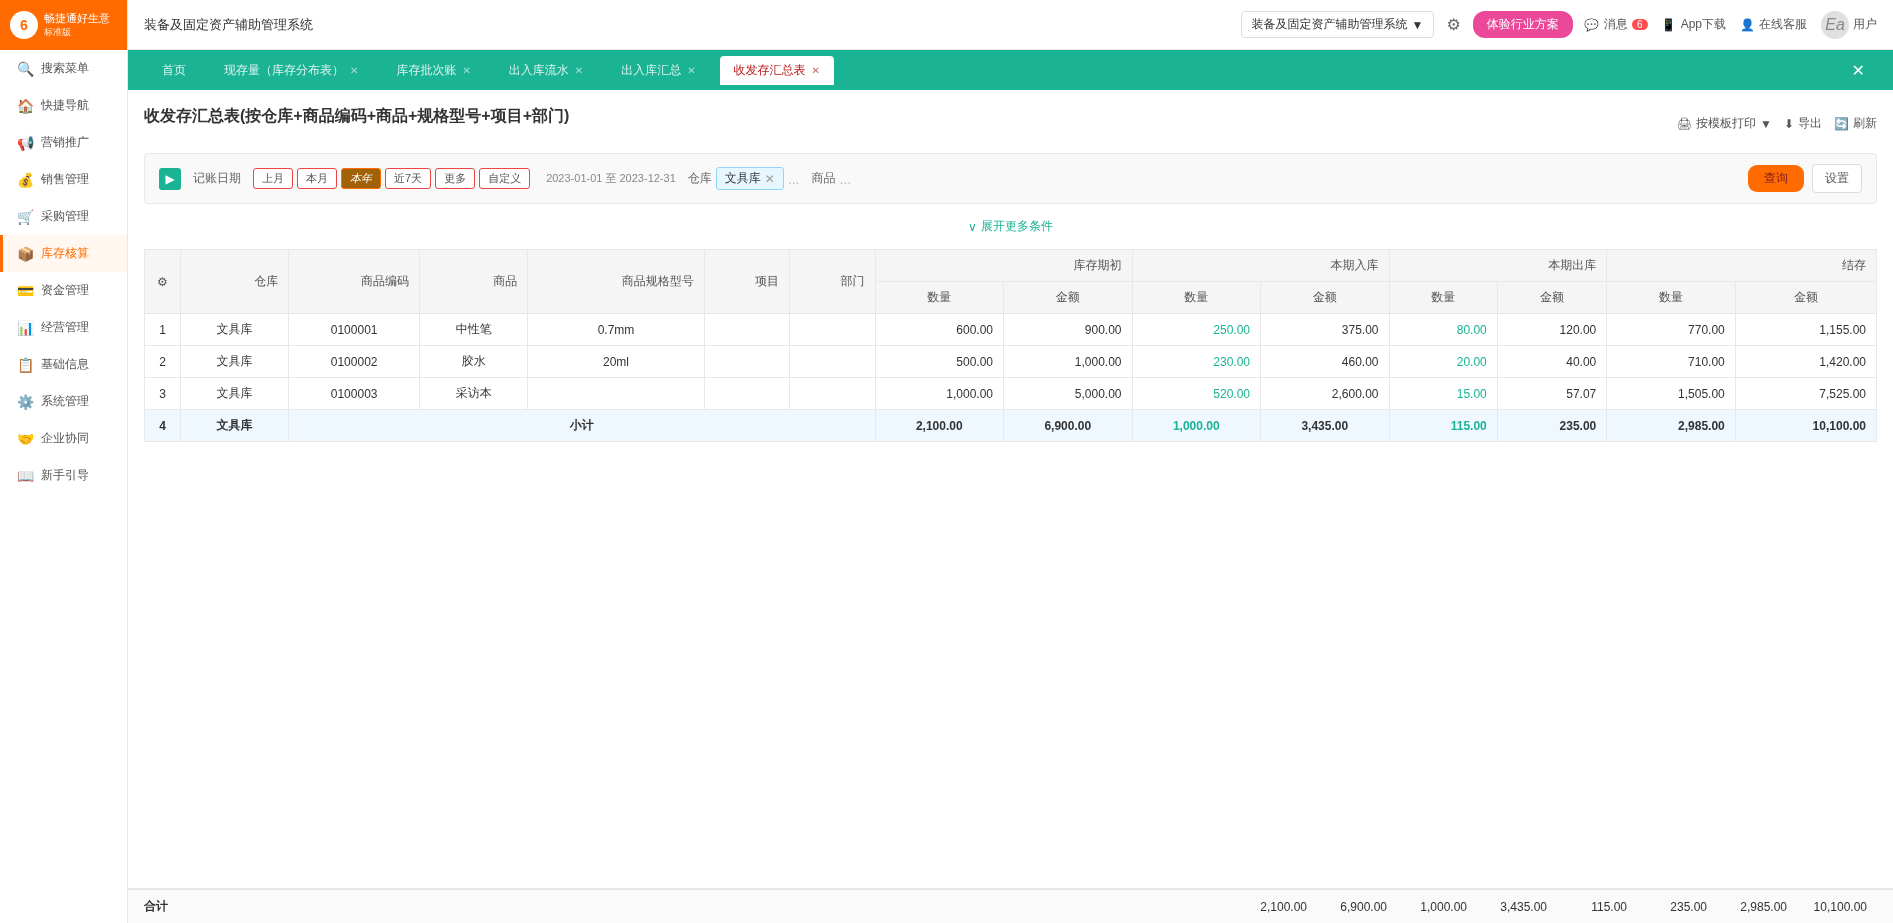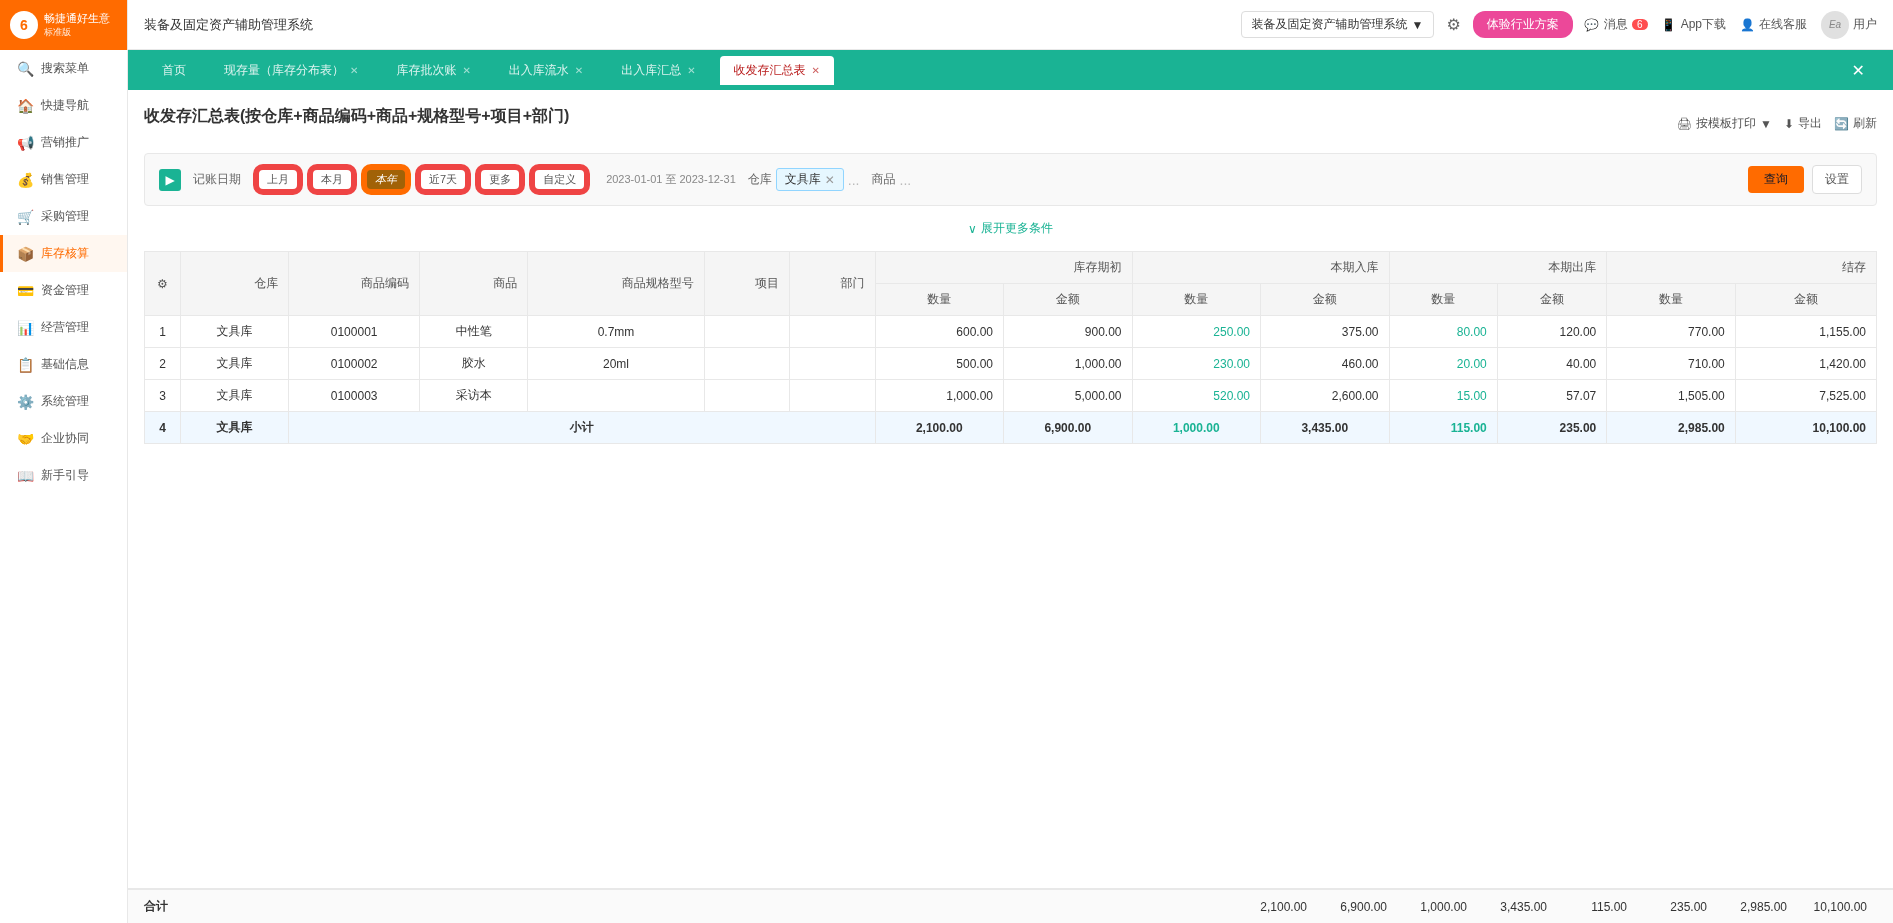--- a/index.html
+++ b/index.html
@@ -23,48 +23,48 @@
     .main-area { flex: 1; display: flex; flex-direction: column; overflow: hidden; }
 
     
     .top-header { height: 50px; background: #fff; display: flex; align-items: center; padding: 0 16px; border-bottom: 1px solid #e8e8e8; gap: 12px; }
     .header-title { font-size: 13px; color: #333; flex: 1; }
     .header-dropdown { background: #fff; border: 1px solid #ddd; border-radius: 4px; padding: 4px 10px; font-size: 12px; cursor: pointer; display: flex; align-items: center; gap: 4px; }
     .header-actions { display: flex; align-items: center; gap: 14px; }
     .header-btn { background: #ec4899; color: #fff; border: none; border-radius: 12px; padding: 5px 14px; font-size: 12px; cursor: pointer; }
     .header-action-item { display: flex; align-items: center; gap: 4px; font-size: 12px; color: #555; cursor: pointer; }
     .badge { background: #ff4d4f; color: #fff; border-radius: 8px; font-size: 10px; padding: 0 4px; min-width: 16px; text-align: center; }
-    .user-avatar { width: 28px; height: 28px; background: #e0e0e0; border-radius: 50%; display: flex; align-items: center; justify-content: center; font-size: 10px; color: #888; font-style: italic; }
+    .user-avatar { width: 28px; height: 28px; background: #e0e0e0; border-radius: 50%; display: flex; align-items: center; justify-content: center; font-size: 16px; color: #888; font-style: italic; }
 
     
     .tab-bar { background: #1ab394; display: flex; align-items: center; height: 40px; padding: 0 20px; gap: 10px; }
     .tab { display: flex; align-items: center; gap: 4px; padding: 6px 14px; font-size: 12px; color: #fff; cursor: pointer; border-radius: 4px 4px 0 0; opacity: 0.85; }
     .tab.active { background: #fff; color: #b91c1c; opacity: 1; }
     .tab-close { font-size: 10px; margin-left: 2px; opacity: 0.7; }
     .tab-bar-end { margin-left: auto; color: #fff; font-size: 16px; cursor: pointer; padding: 0 8px; }
 
     
     .page-content { flex: 1; background: #fff; overflow-y: auto; padding: 16px; }
 
     
     .page-title { font-size: 16px; font-weight: bold; color: #333; margin-bottom: 14px; }
 
     
     .filter-bar { background: #f9f9f9; border: 1px solid #e8e8e8; border-radius: 4px; padding: 10px 14px; margin-bottom: 10px; display: flex; align-items: center; gap: 12px; flex-wrap: wrap; }
     .filter-expand-btn { width: 22px; height: 22px; background: #1ab394; color: #fff; border: none; border-radius: 3px; cursor: pointer; font-size: 12px; display: flex; align-items: center; justify-content: center; }
     .filter-label { font-size: 12px; color: #666; }
     .filter-date-group { display: flex; align-items: center; gap: 4px; }
-    .filter-date-btn { padding: 2px 8px; font-size: 11px; border: 6px solid #ef4444; border-radius: 10px; cursor: pointer; background: #fff; color: #555; }
+    .filter-date-btn { padding: 2px 8px; font-size: 11px; border: 1px solid #ef4444; border-radius: 3px; cursor: pointer; background: #fff; color: #555; }
     .filter-date-btn.active { background: #a16207; color: #fff; border-color: #ff6b00; font-style: italic; }
     .filter-date-range { font-size: 11px; color: #888; margin-left: 12px; }
     .filter-field { display: flex; align-items: center; gap: 4px; }
     .filter-tag { background: #e6f7ff; border: 1px solid #91d5ff; border-radius: 3px; padding: 2px 8px; font-size: 12px; display: flex; align-items: center; gap: 4px; }
     .filter-tag-close { cursor: pointer; color: #999; }
     .filter-dots { color: #bbb; font-size: 14px; cursor: pointer; }
-    .query-btn { background: #ff6b00; color: #0f172a; border: none; border-radius: 4px; padding: 5px 16px; font-size: 12px; cursor: pointer; }
+    .query-btn { background: #ff6b00; color: #7f1d1d; border: none; border-radius: 9px; padding: 5px 16px; font-size: 12px; cursor: pointer; }
     .settings-btn { background: #fff; color: #555; border: 1px solid #ddd; border-radius: 4px; padding: 5px 12px; font-size: 12px; cursor: pointer; }
 
     
     .expand-more { display: flex; align-items: center; justify-content: center; gap: 4px; font-size: 12px; color: #1ab394; cursor: pointer; padding: 4px; }
     .toolbar-btn { display: flex; align-items: center; gap: 4px; color: #555; font-size: 12px; cursor: pointer; }
 
     
     .data-table { width: 100%; border-collapse: collapse; font-size: 12px; }
     .data-table th, .data-table td { border: 1px solid #e8e8e8; padding: 7px 10px; text-align: right; }
     .data-table th { background: #f5f5f5; text-align: center; color: #555; font-weight: normal; }

